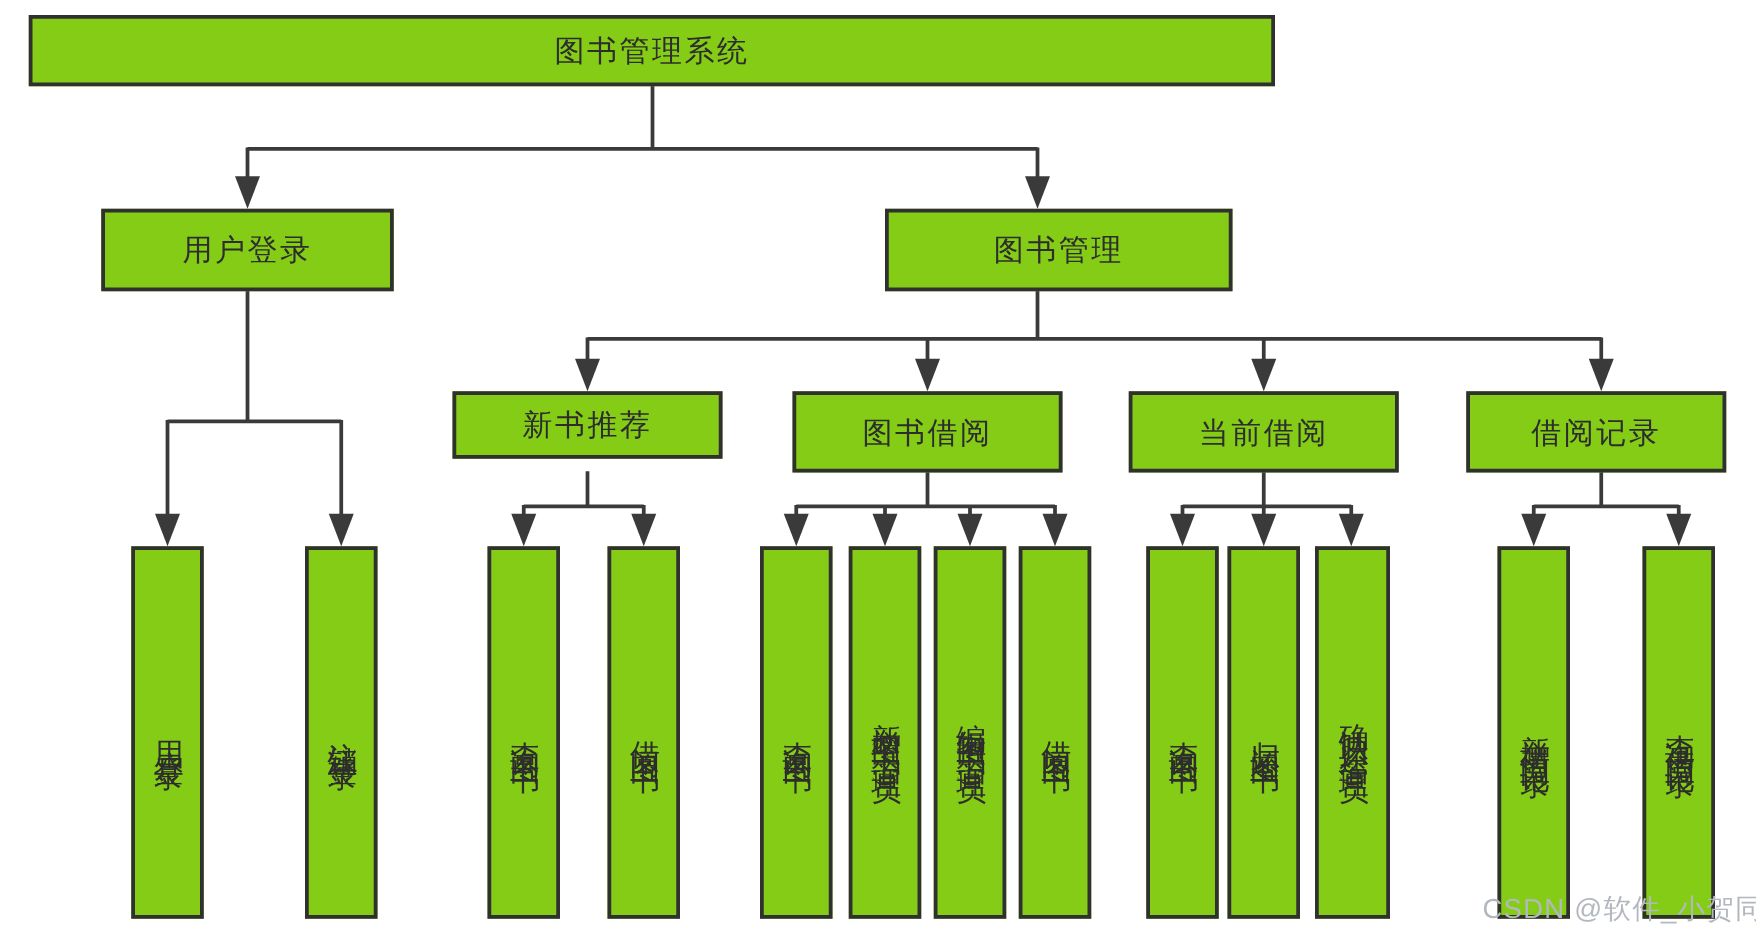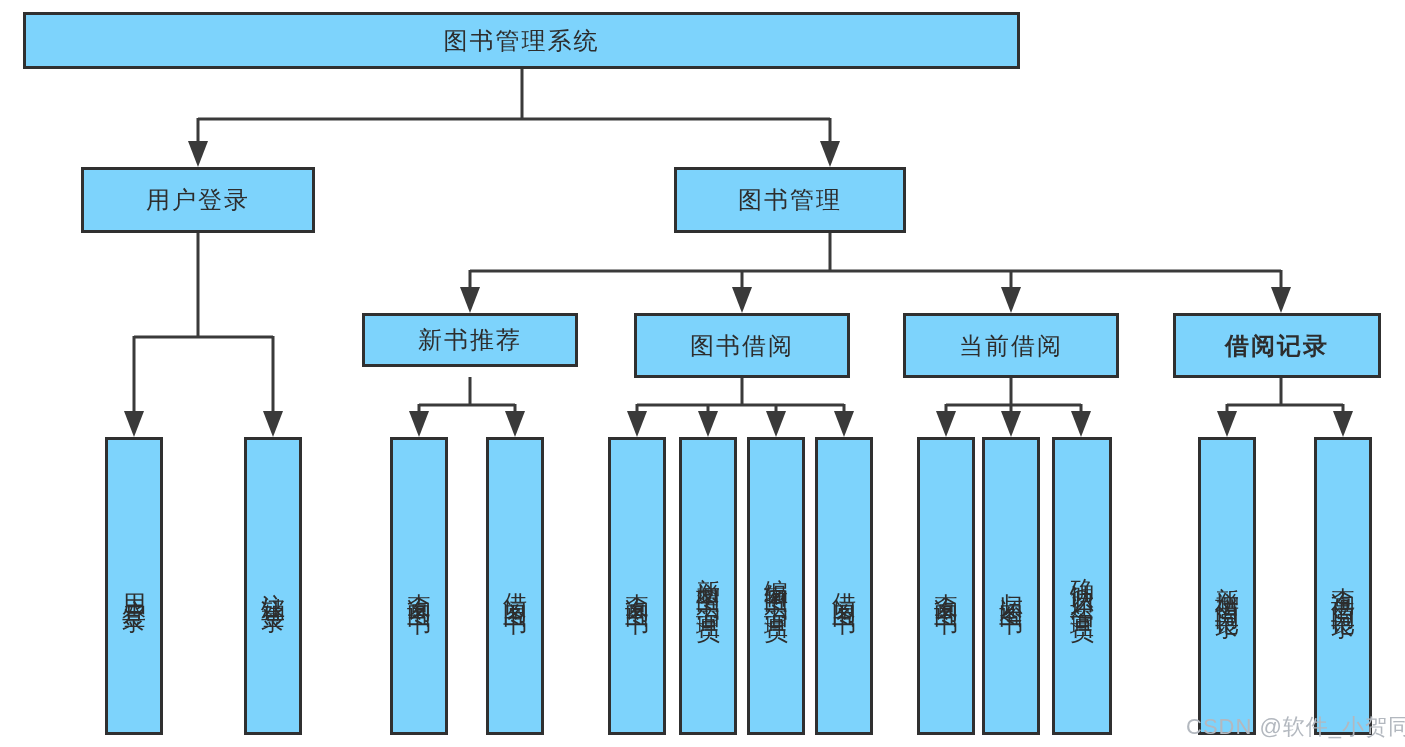--- a/index.html
+++ b/index.html
@@ -19,21 +19,21 @@
   #connectors {
     position: absolute;
     left: 0;
     top: 0;
     color: var(--line, #3a3a3a);
   }
   .box {
     position: absolute;
     box-sizing: border-box;
     border: 3px solid var(--border, #303030);
-    background: #7dd3fc;
+    background: #84cc16;
     display: flex;
     align-items: center;
     justify-content: center;
   }
   .box .label {
     font-size: 24px;
     color: var(--text, #2d2d2d);
     white-space: nowrap;
   }
   .box.h .label {
@@ -102,34 +102,34 @@
     </g>
   </svg>
 
   <div class="box h" style="left:23px; top:12px; width:997px; height:57px;">
     <span class="label">图书管理系统</span>
   </div>
 
   <div class="box h" style="left:81px; top:167px; width:234px; height:66px;">
     <span class="label">用户登录</span>
   </div>
-  <div class="box h" style="left:674px; top:167px; width:232px; height:66px;align-items:center;">
+  <div class="box h" style="left:708px; top:167px; width:278px; height:66px;align-items:center;">
     <span class="label">图书管理</span>
   </div>
 
   <div class="box h" style="left:362px; top:313px; width:216px; height:54px;">
     <span class="label">新书推荐</span>
   </div>
   <div class="box h" style="left:903px; top:313px; width:216px; height:65px;">
     <span class="label">当前借阅</span>
   </div>
   <div class="box h" style="left:634px; top:313px; width:216px; height:65px;">
     <span class="label">图书借阅</span>
   </div>
-  <div class="box h" style="left:1173px; top:313px; width:208px; height:65px;font-weight:bold;">
+  <div class="box h" style="left:1173px; top:313px; width:208px; height:65px;">
     <span class="label">借阅记录</span>
   </div>
 
   <div class="box v" style="left:105px; top:437px; width:58px; height:298px;">
     <span class="label">用户登录</span>
   </div>
   <div class="box v" style="left:244px; top:437px; width:58px; height:298px;">
     <span class="label">注销登录</span>
   </div>
 

